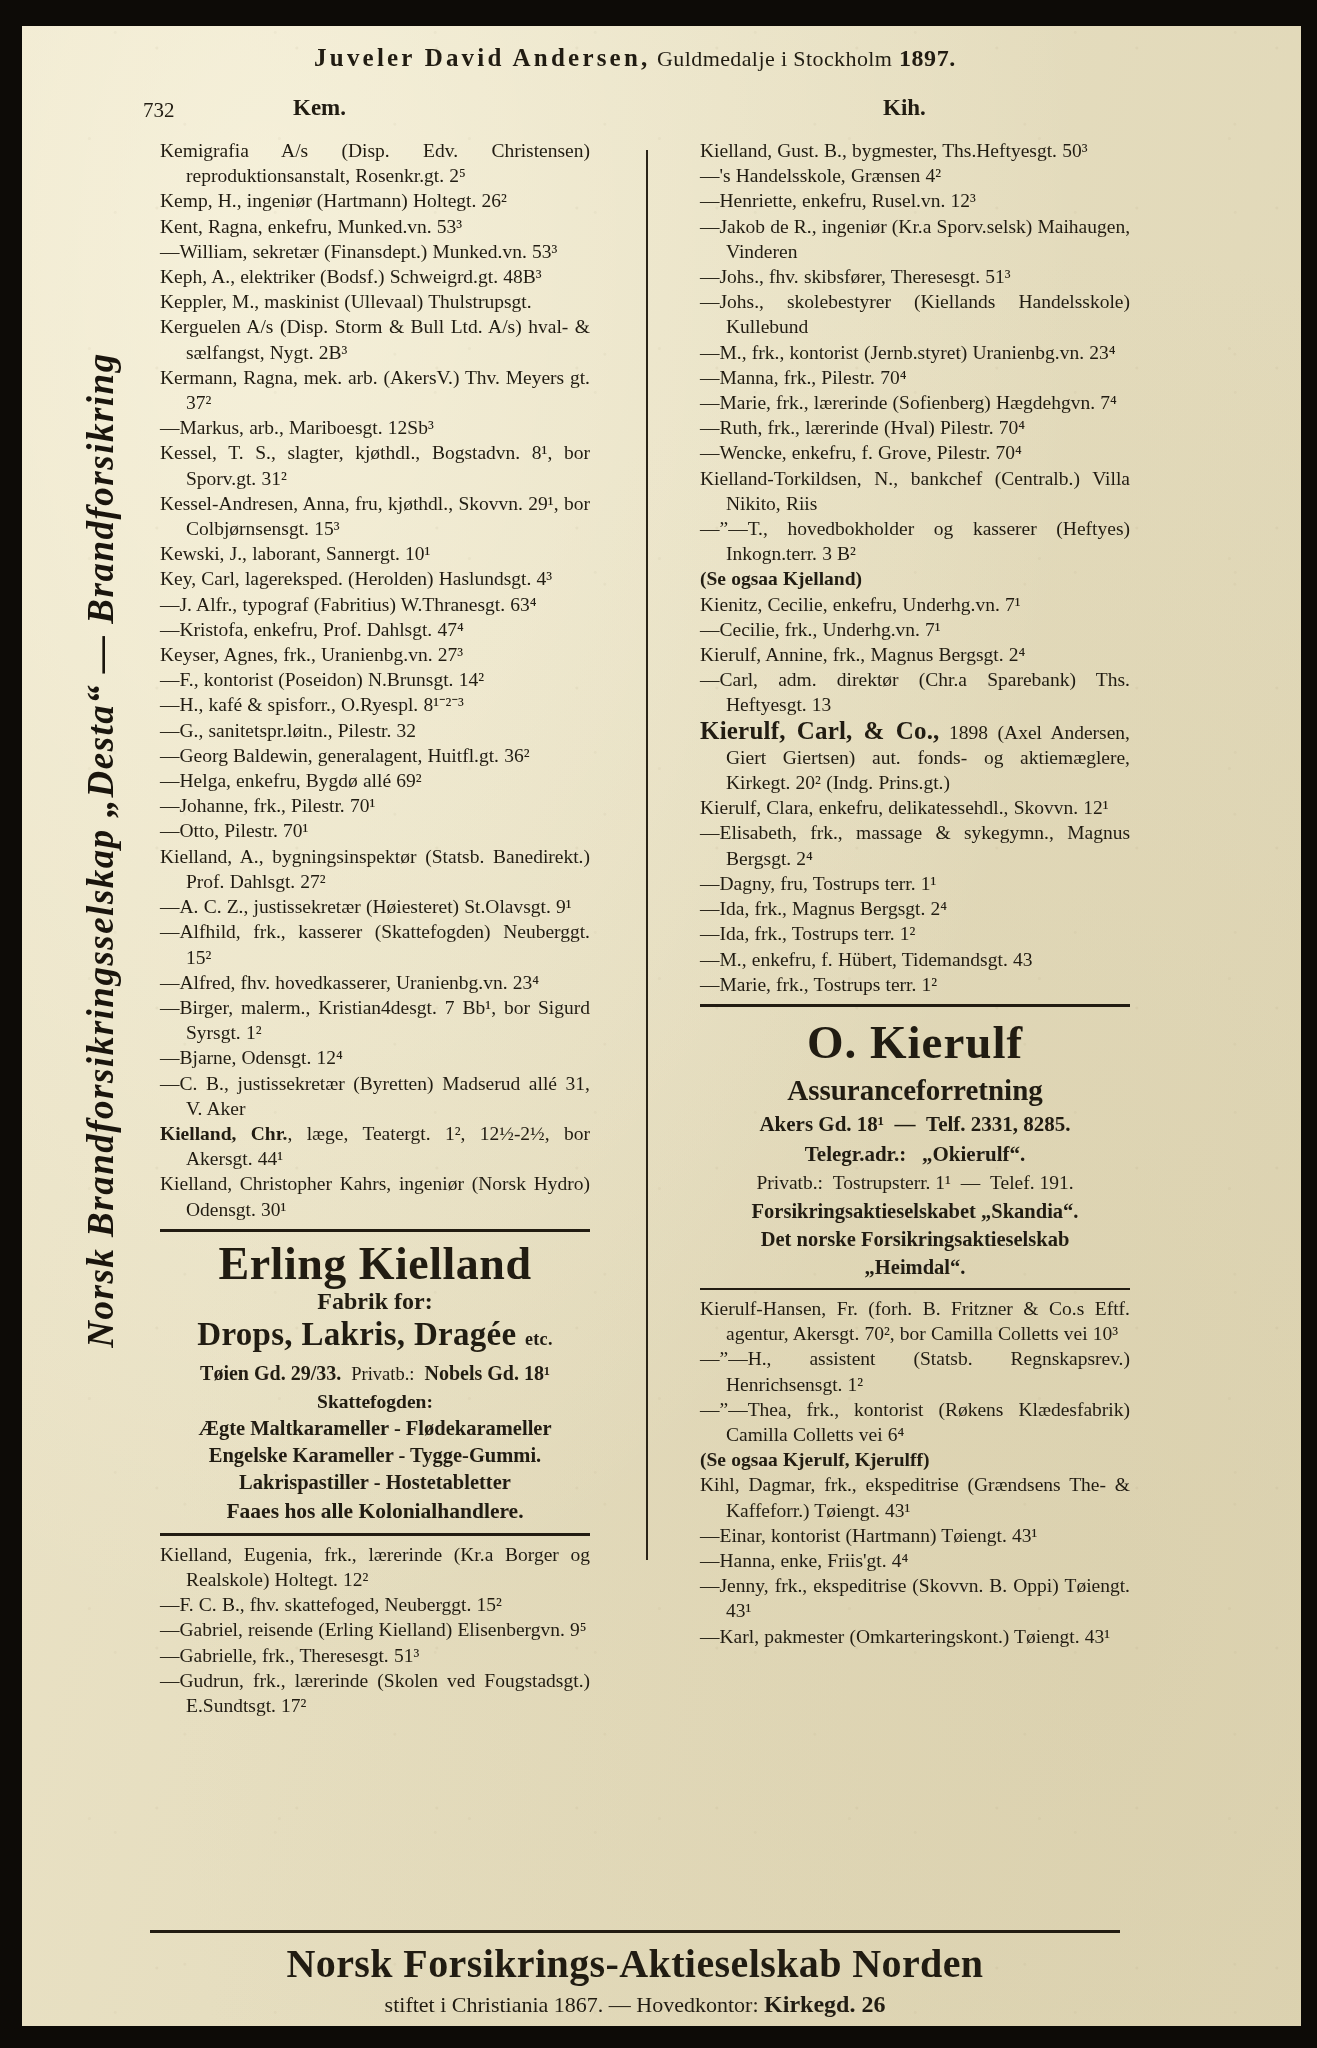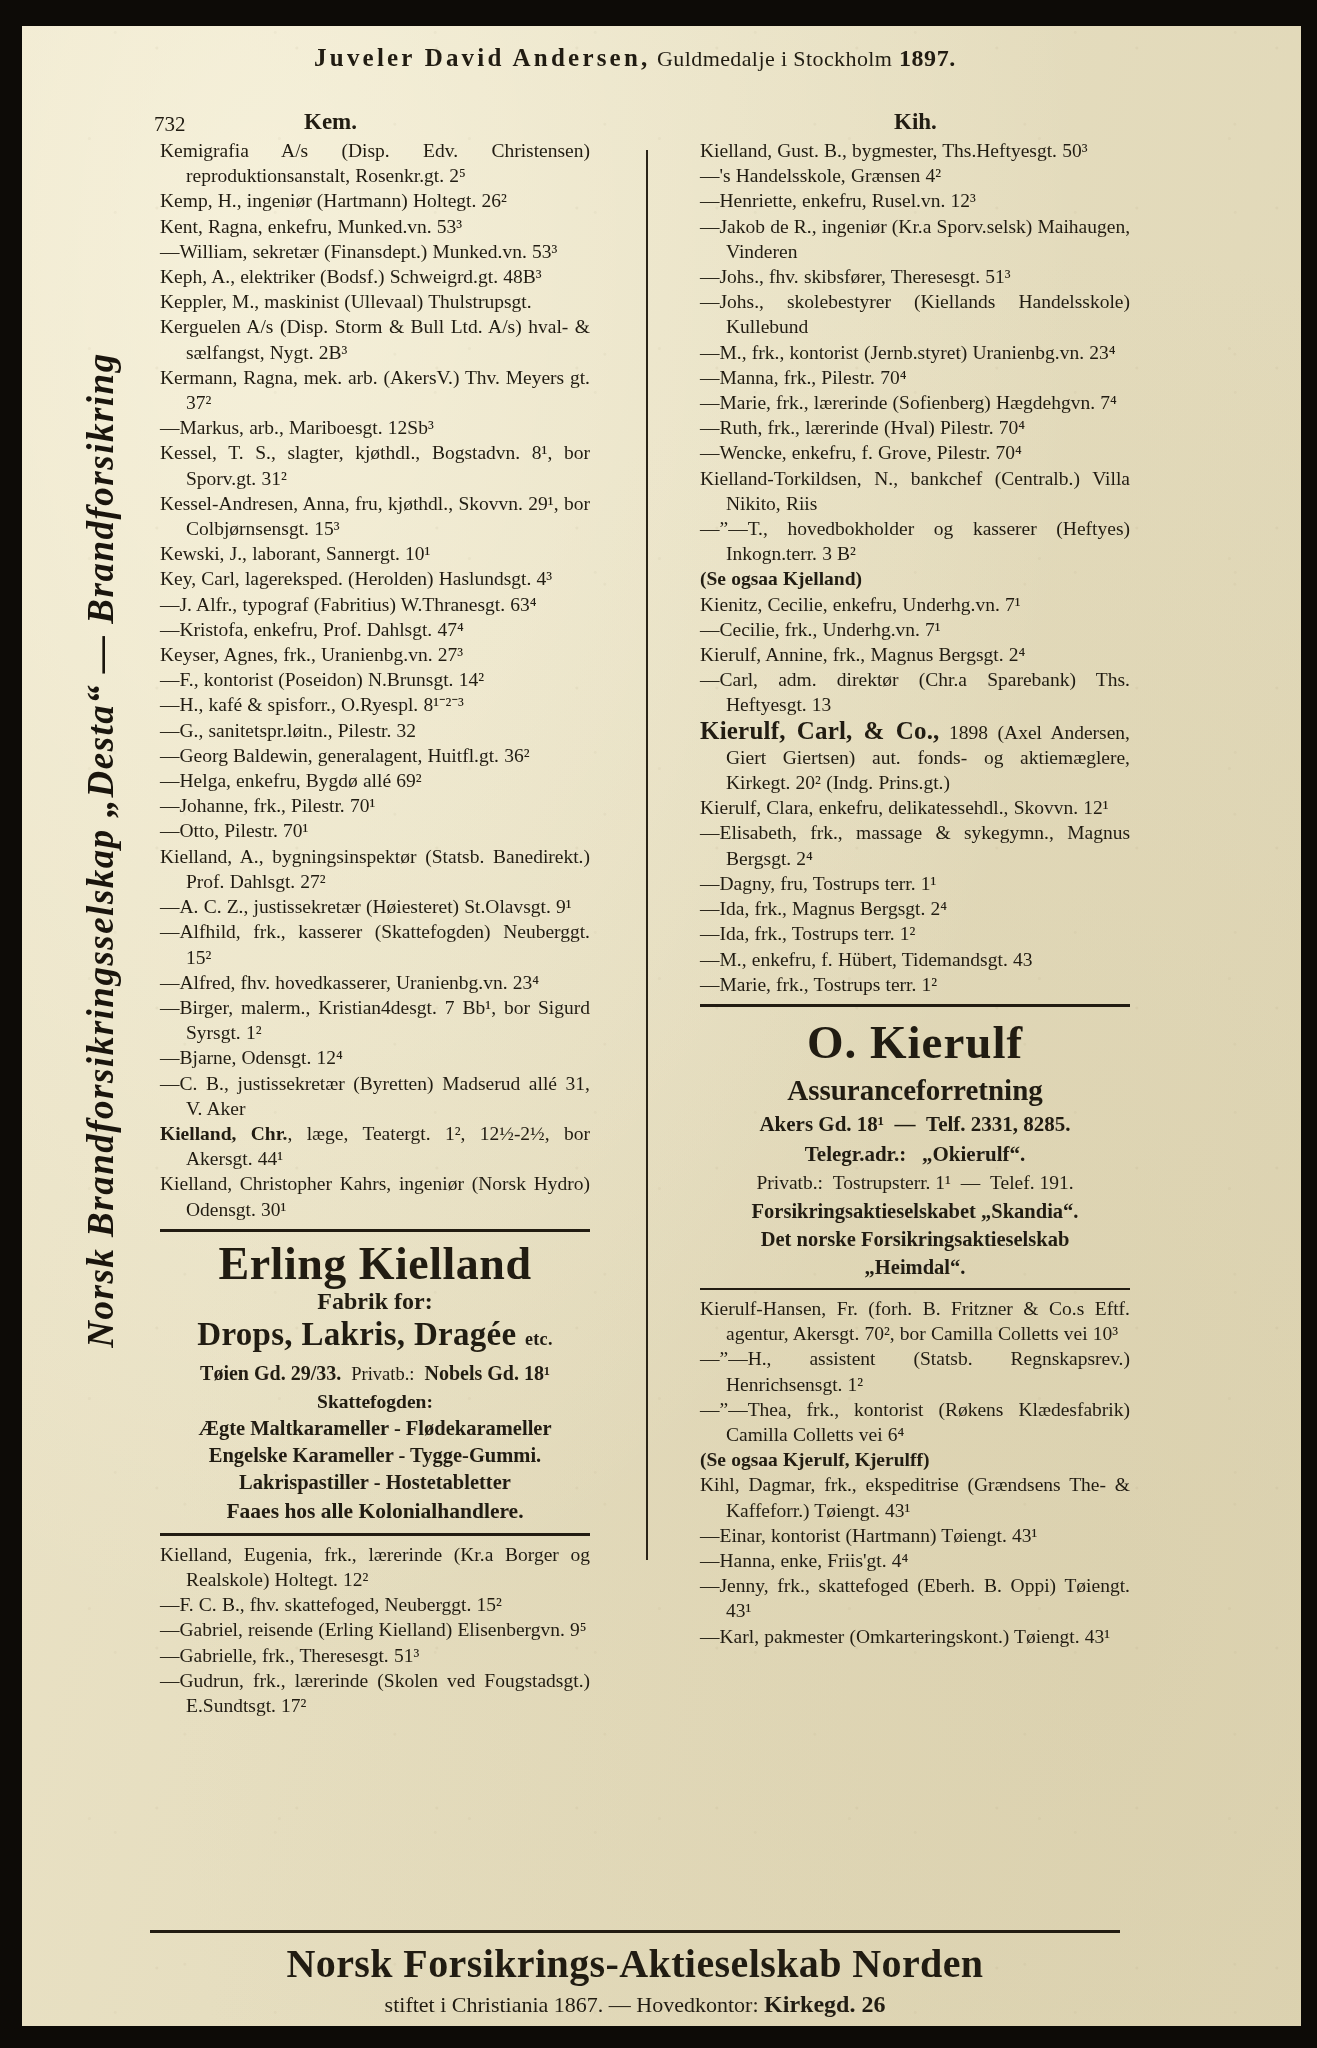--- a/index.html
+++ b/index.html
@@ -67,23 +67,22 @@
     font-size:25px;
     letter-spacing:.3px;
     white-space:nowrap;
     z-index:14;
   }
   .masthead .mh-a{font-weight:bold;letter-spacing:3.2px;font-size:25px;}
   .masthead .mh-b{font-size:22px;letter-spacing:.4px;}
   .masthead .mh-c{font-weight:bold;font-size:24px;letter-spacing:.6px;}
 
   .folio{
-    position:absolute;left:154px;top:95px;width:970px;height:30px;
+    position:absolute;left:143px;top:95px;width:970px;height:30px;
     z-index:14;
-    margin-top:14px;
   }
   .folio .pageno{position:absolute;left:0;top:3px;font-size:21px;}
   .folio .run-l{position:absolute;left:150px;top:0;font-size:23px;font-weight:bold;}
   .folio .run-r{position:absolute;left:740px;top:0;font-size:23px;font-weight:bold;}
 
   
   .cols{position:absolute;left:160px;top:138px;width:970px;height:1760px;z-index:14;}
   .col{position:absolute;top:0;width:430px;}
   .col-left{left:0;}
   .col-right{left:540px;}
@@ -300,21 +299,21 @@
         <p class="entry hang">—”—H., assistent (Statsb. Regnskapsrev.) Henrichsensgt. 1²</p>
         <p class="entry hang">—”—Thea, frk., kontorist (Røkens Klædesfabrik) Camilla Colletts vei 6⁴</p>
       </div>
 
       <p class="entry hang b">(Se ogsaa Kjerulf, Kjerulff)</p>
 
       <div>
         <p class="entry hang">Kihl, Dagmar, frk., ekspeditrise (Grændsens The- &amp; Kaffeforr.) Tøiengt. 43¹</p>
         <p class="entry hang">—Einar, kontorist (Hartmann) Tøiengt. 43¹</p>
         <p class="entry hang">—Hanna, enke, Friis'gt. 4⁴</p>
-        <p class="entry hang">—Jenny, frk., skattefoged (Eberh. B. Oppi) Tøiengt. 43¹</p>
+        <p class="entry hang">—Jenny, frk., ekspeditrise (Skovvn. B. Oppi) Tøiengt. 43¹</p>
         <p class="entry hang">—Karl, pakmester (Omkarteringskont.) Tøiengt. 43¹</p>
       </div>
     </div>
   </div>
 
   <div class="footer">
     <div class="footer-rule"></div>
     <div class="ft-title">Norsk Forsikrings-Aktieselskab Norden</div>
     <div class="ft-sub"><span>stiftet i Christiania 1867. — Hovedkontor:</span> <span class="b">Kirkegd. 26</span></div>
   </div>

